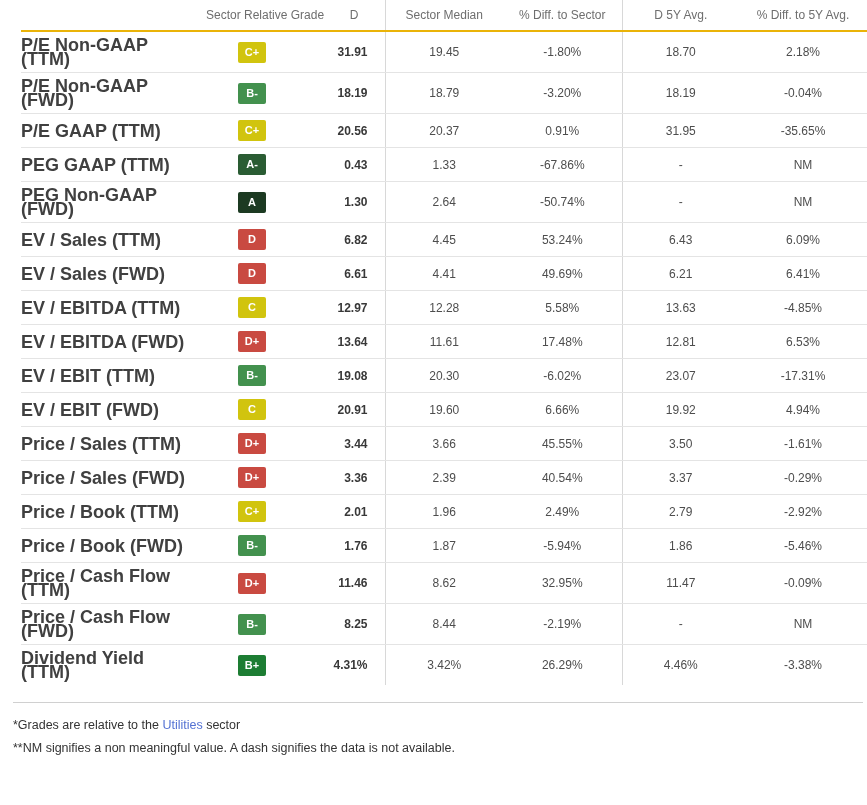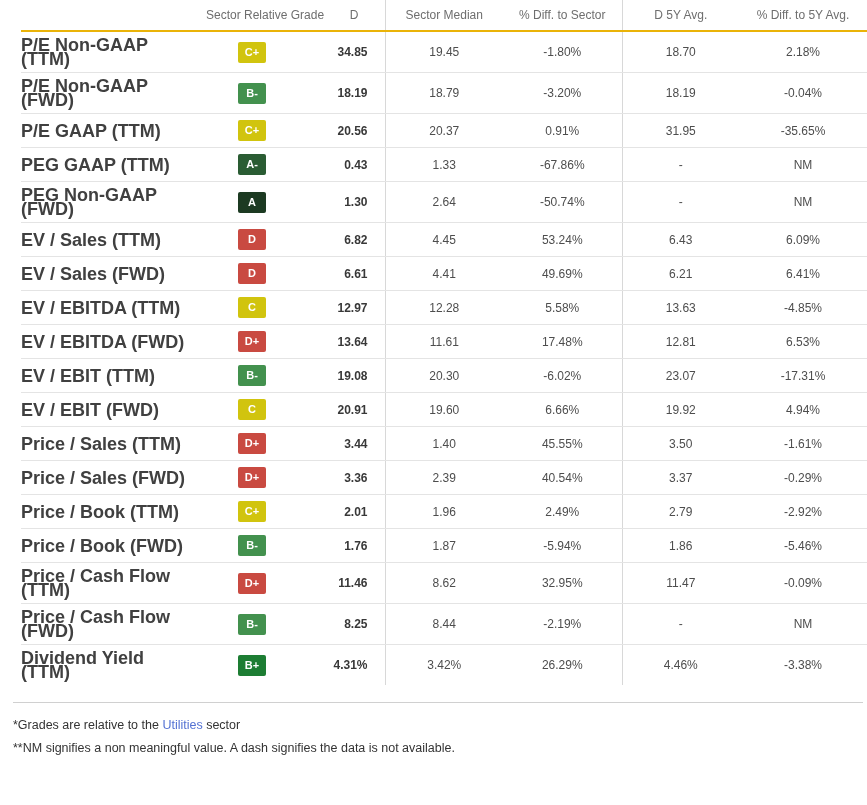--- a/index.html
+++ b/index.html
@@ -125,21 +125,21 @@
         <th class="c-pds">% Diff. to Sector</th>
         <th class="c-d5y">D 5Y Avg.</th>
         <th class="c-p5y">% Diff. to 5Y Avg.</th>
       </tr>
     </thead>
     <tbody>
         <tr>
           <td class="c-label">P/E Non-GAAP
 (TTM)</td>
           <td class="c-grade"><span class="badge" style="background: rgb(209, 196, 14);">C+</span></td>
-          <td class="c-d">34.85</td>
+          <td class="c-d">31.91</td>
           <td class="c-med">19.45</td>
           <td class="c-pds">-1.80%</td>
           <td class="c-d5y">18.70</td>
           <td class="c-p5y">2.18%</td>
         </tr>
         <tr>
           <td class="c-label">P/E Non-GAAP
 (FWD)</td>
           <td class="c-grade"><span class="badge" style="background: rgb(67, 145, 78);">B-</span></td>
           <td class="c-d">18.19</td>
@@ -227,21 +227,21 @@
           <td class="c-d">20.91</td>
           <td class="c-med">19.60</td>
           <td class="c-pds">6.66%</td>
           <td class="c-d5y">19.92</td>
           <td class="c-p5y">4.94%</td>
         </tr>
         <tr>
           <td class="c-label">Price / Sales (TTM)</td>
           <td class="c-grade"><span class="badge" style="background: rgb(201, 74, 65);">D+</span></td>
           <td class="c-d">3.44</td>
-          <td class="c-med">1.40</td>
+          <td class="c-med">3.66</td>
           <td class="c-pds">45.55%</td>
           <td class="c-d5y">3.50</td>
           <td class="c-p5y">-1.61%</td>
         </tr>
         <tr>
           <td class="c-label">Price / Sales (FWD)</td>
           <td class="c-grade"><span class="badge" style="background: rgb(201, 74, 65);">D+</span></td>
           <td class="c-d">3.36</td>
           <td class="c-med">2.39</td>
           <td class="c-pds">40.54%</td>

